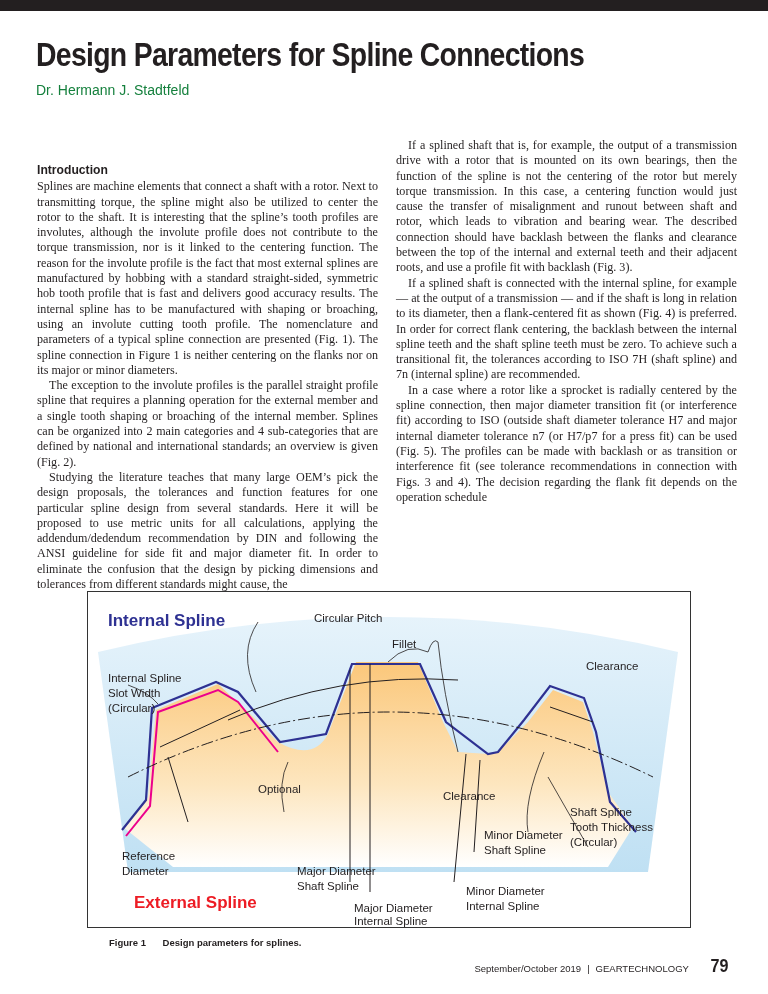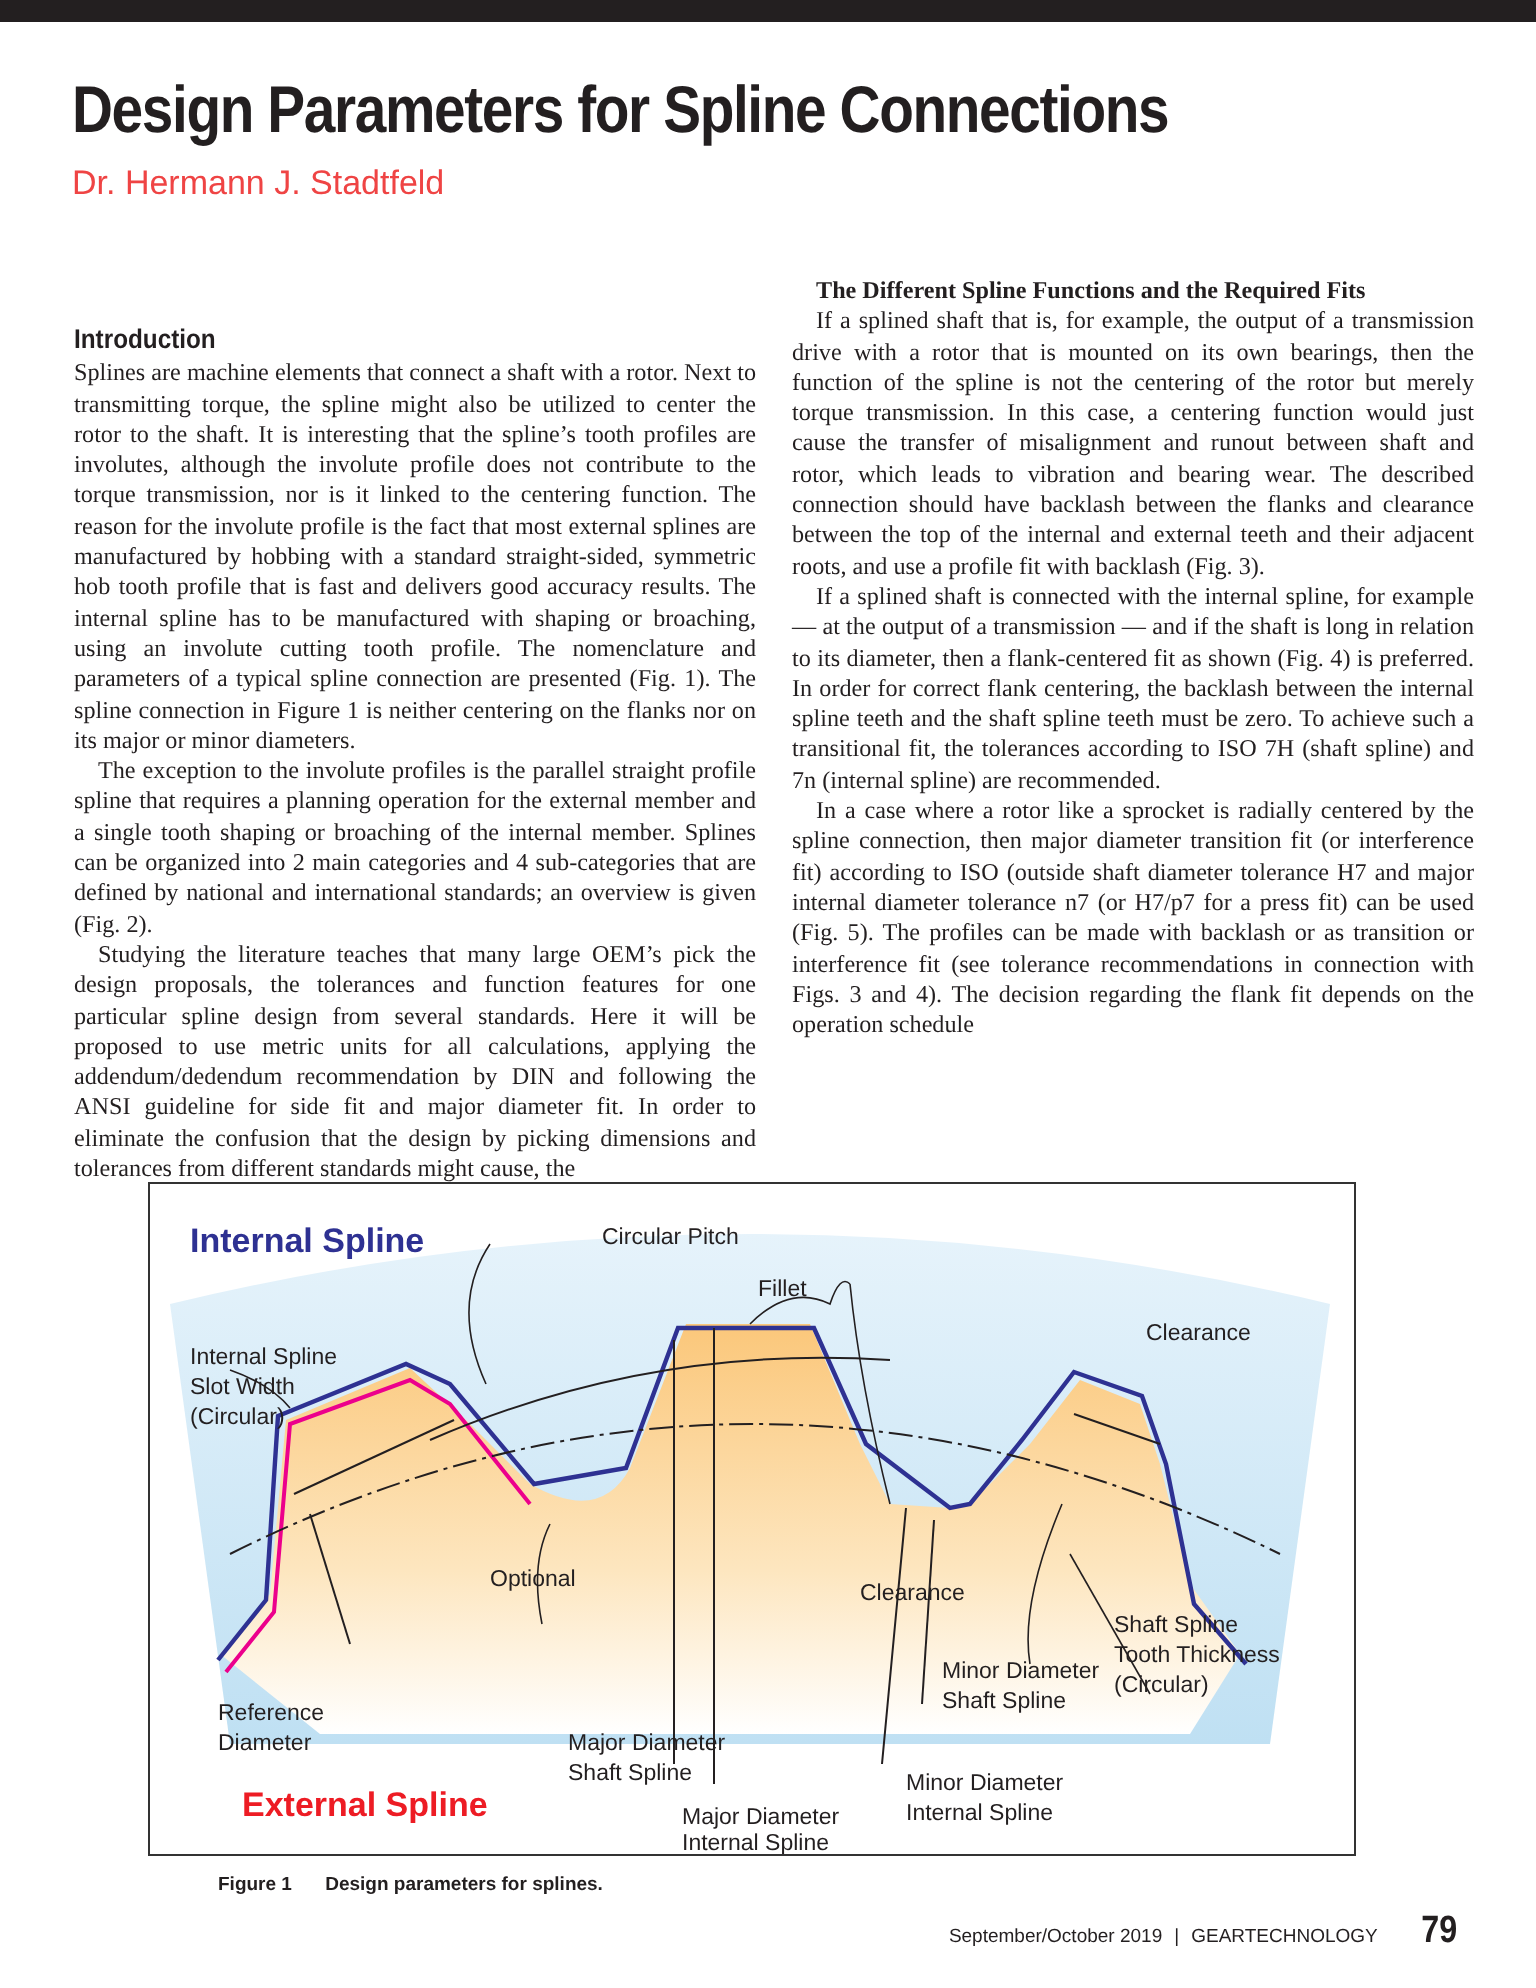--- a/index.html
+++ b/index.html
@@ -1,27 +1,27 @@
 <!DOCTYPE html>
 <html><head>
 <meta charset="utf-8">
 <style>
   html, body { margin:0; padding:0; }
   body { width:768px; height:994px; background:#ffffff; position:relative; overflow:hidden; font-family:"Liberation Serif", serif; color:#231f20; }
   .topbar { position:absolute; left:0; top:0; width:768px; height:11px; background:#231f20; }
   .title { position:absolute; left:36px; top:36px; margin:0; font-family:"Liberation Sans", sans-serif; font-weight:bold; font-size:33px; letter-spacing:-0.8px; transform:scaleX(0.86); transform-origin:left top; white-space:nowrap; color:#231f20; }
-  .author { position:absolute; left:36px; top:82px; font-family:"Liberation Sans", sans-serif; font-size:17px; color:#ef4444; white-space:nowrap; }
+  .author { position:absolute; left:36px; top:82px; font-family:"Liberation Sans", sans-serif; font-size:14px; color:#15803d; white-space:nowrap; }
   .col { position:absolute; top:130px; width:341px; font-size:12.1px; line-height:15.3px; text-align:justify; hyphens:manual; }
   .col.left { left:37px;margin-top:32px; }
   .col.right { left:396px; top:138px; }
   .col p { margin:0; }
   .col p.indent { text-indent:12px;font-family:Liberation Serif, serif; }
   .section-head { font-family:"Liberation Sans", sans-serif; font-weight:bold; font-size:13.5px; margin:0 0 2px 0; transform:scaleX(0.9); transform-origin:left; }
   .subhead { font-weight:bold; text-indent:12px; margin:0; }
-  .figure { position:absolute; left:74px; top:591px; width:602px; height:335px; border:1.5px solid #333; background:#fff; overflow:hidden; }
+  .figure { position:absolute; left:87px; top:591px; width:602px; height:335px; border:1.5px solid #333; background:#fff; overflow:hidden; }
   .figure svg { display:block; }
   .caption { position:absolute; left:86px; top:937px; font-family:"Liberation Sans", sans-serif; font-weight:bold; font-size:9.5px; white-space:nowrap;padding-left:23px; }
   .caption span.num { margin-right:14px; }
   .footer { position:absolute; right:38px; top:955px; font-family:"Liberation Sans", sans-serif; font-size:9.5px; white-space:nowrap; display:flex; align-items:baseline; gap:6px; }
   .footer .pnum { font-weight:bold; font-size:19px; margin-left:14px; transform:scaleX(0.85); display:inline-block; }
   .lbl { font-family:"Liberation Sans", sans-serif; font-size:11.5px; fill:#231f20; }
   .biglbl { font-family:"Liberation Sans", sans-serif; font-size:17px; font-weight:bold; }
 </style>
 </head>
 <body>
@@ -32,21 +32,20 @@
 <div class="author">Dr. Hermann J. Stadtfeld</div>
 
 <div class="col left">
   <div class="section-head">Introduction</div>
   <p>Splines are machine elements that connect a shaft with a rotor. Next to transmitting torque, the spline might also be utilized to center the rotor to the shaft. It is interesting that the spline’s tooth profiles are involutes, although the involute profile does not contribute to the torque transmission, nor is it linked to the centering function. The reason for the involute profile is the fact that most external splines are manufactured by hobbing with a standard straight-sided, symmetric hob tooth profile that is fast and delivers good accuracy results. The internal spline has to be manufactured with shaping or broaching, using an involute cut­ting tooth profile. The nomenclature and parameters of a typical spline connection are presented (Fig. 1). The spline connection in Figure 1 is neither centering on the flanks nor on its major or minor diameters.</p>
   <p class="indent">The exception to the involute profiles is the parallel straight profile spline that requires a planning operation for the external member and a single tooth shaping or broaching of the internal member. Splines can be organized into 2 main categories and 4 sub-categories that are defined by national and international standards; an overview is given (Fig. 2).</p>
   <p class="indent">Studying the literature teaches that many large OEM’s pick the design proposals, the tolerances and function features for one particular spline design from several standards. Here it will be proposed to use metric units for all calculations, applying the addendum/dedendum recommendation by DIN and following the ANSI guideline for side fit and major diameter fit. In order to eliminate the confusion that the design by picking dimen­sions and tolerances from different standards might cause, the</p>
 </div>
 
 <div class="col right">
-  <p class="subhead">The Different Spline Functions and the Required Fits</p>
   <p class="indent">If a splined shaft that is, for example, the output of a trans­mission drive with a rotor that is mounted on its own bearings, then the function of the spline is not the centering of the rotor but merely torque transmission. In this case, a centering func­tion would just cause the transfer of misalignment and runout between shaft and rotor, which leads to vibration and bearing wear. The described connection should have backlash between the flanks and clearance between the top of the internal and external teeth and their adjacent roots, and use a profile fit with backlash (Fig. 3).</p>
   <p class="indent">If a splined shaft is connected with the internal spline, for example — at the output of a transmission — and if the shaft is long in relation to its diameter, then a flank-centered fit as shown (Fig. 4) is preferred. In order for correct flank center­ing, the backlash between the internal spline teeth and the shaft spline teeth must be zero. To achieve such a transitional fit, the tolerances according to ISO 7H (shaft spline) and 7n (internal spline) are recommended.</p>
   <p class="indent">In a case where a rotor like a sprocket is radially centered by the spline connection, then major diameter transition fit (or interference fit) according to ISO (outside shaft diameter toler­ance H7 and major internal diameter tolerance n7 (or H7/p7 for a press fit) can be used (Fig. 5). The profiles can be made with backlash or as transition or interference fit (see tolerance recommendations in connection with Figs. 3 and 4). The deci­sion regarding the flank fit depends on the operation schedule</p>
 </div>
 
 <div class="figure">
   <svg width="602" height="335" viewBox="0 0 602 335">
     <defs>
       <linearGradient id="bgBlue" x1="0" y1="0" x2="0" y2="1">
         <stop offset="0" stop-color="#e6f3fb"></stop>

